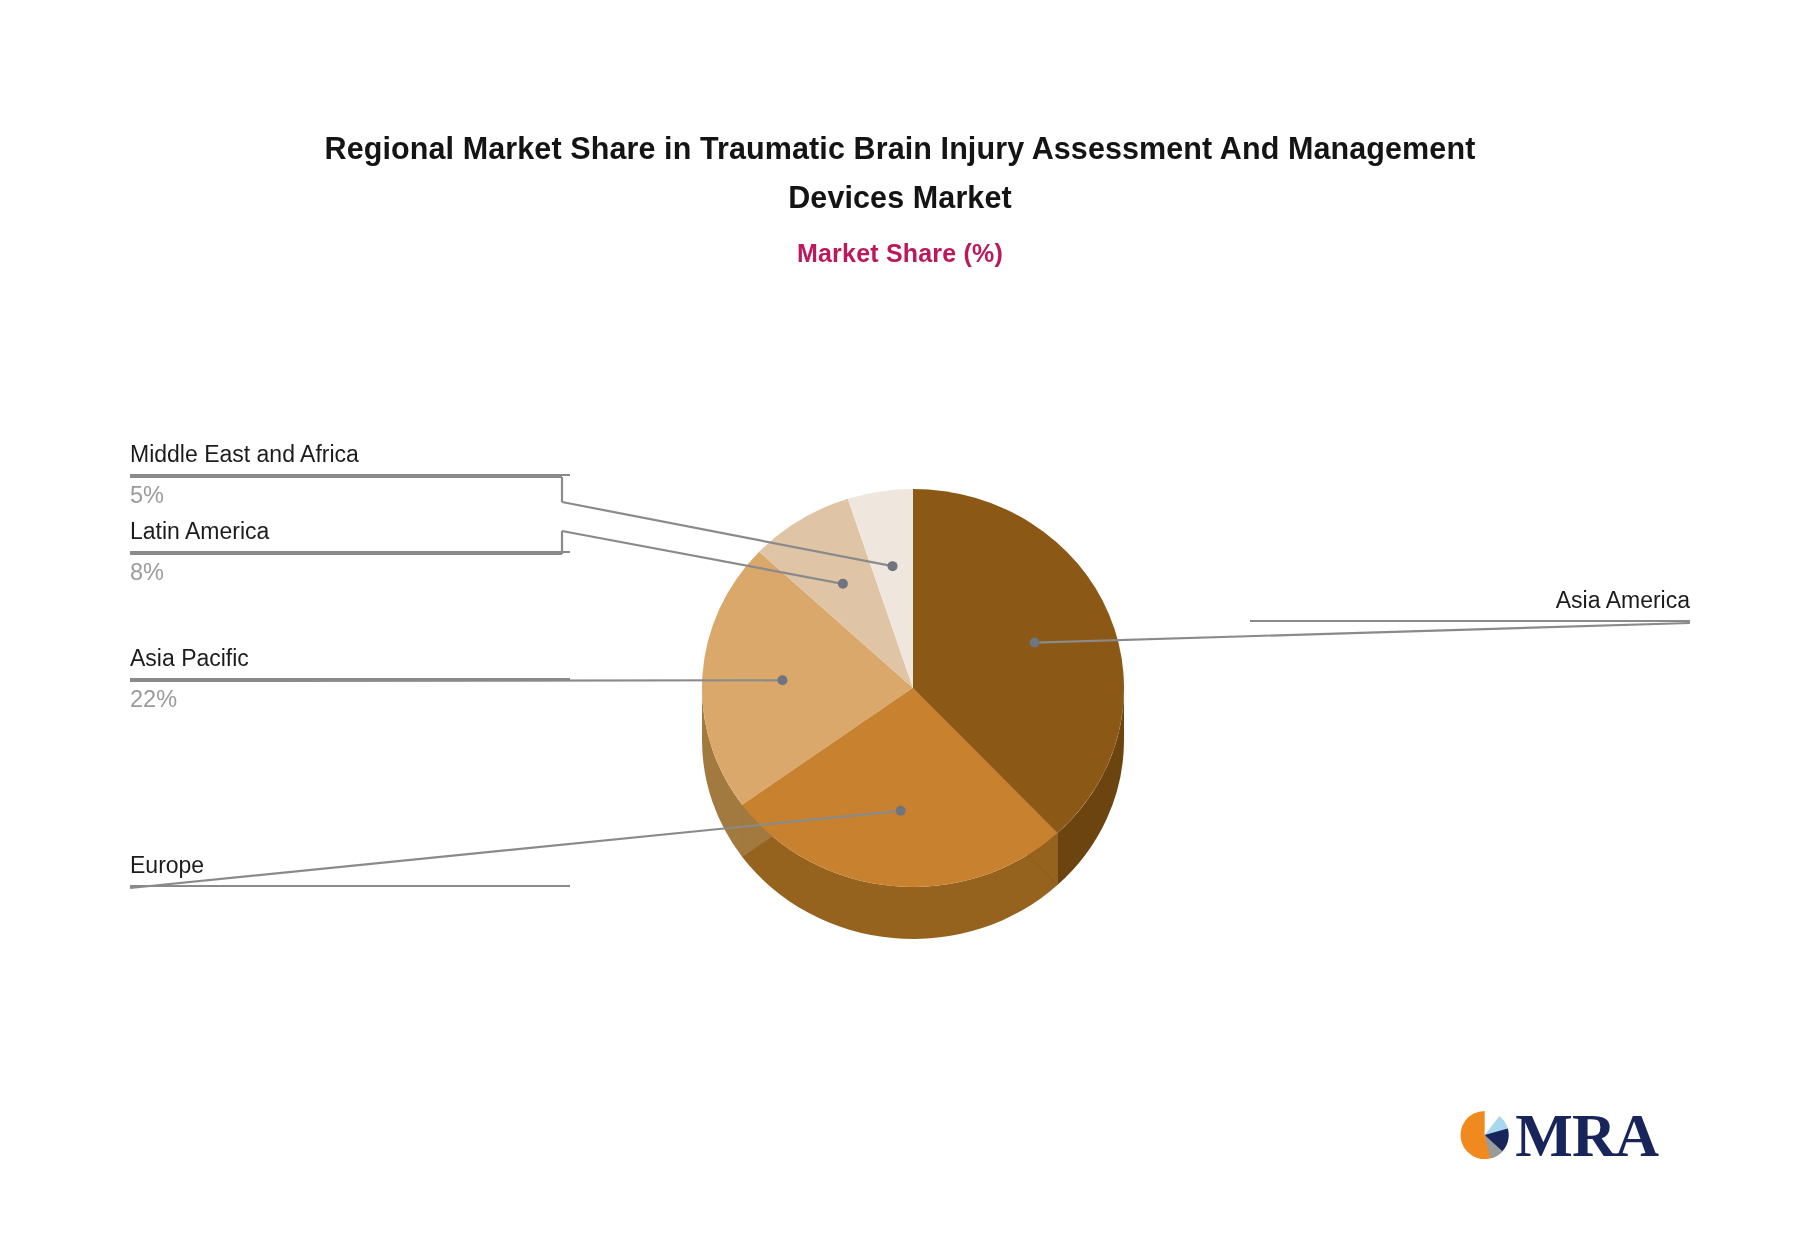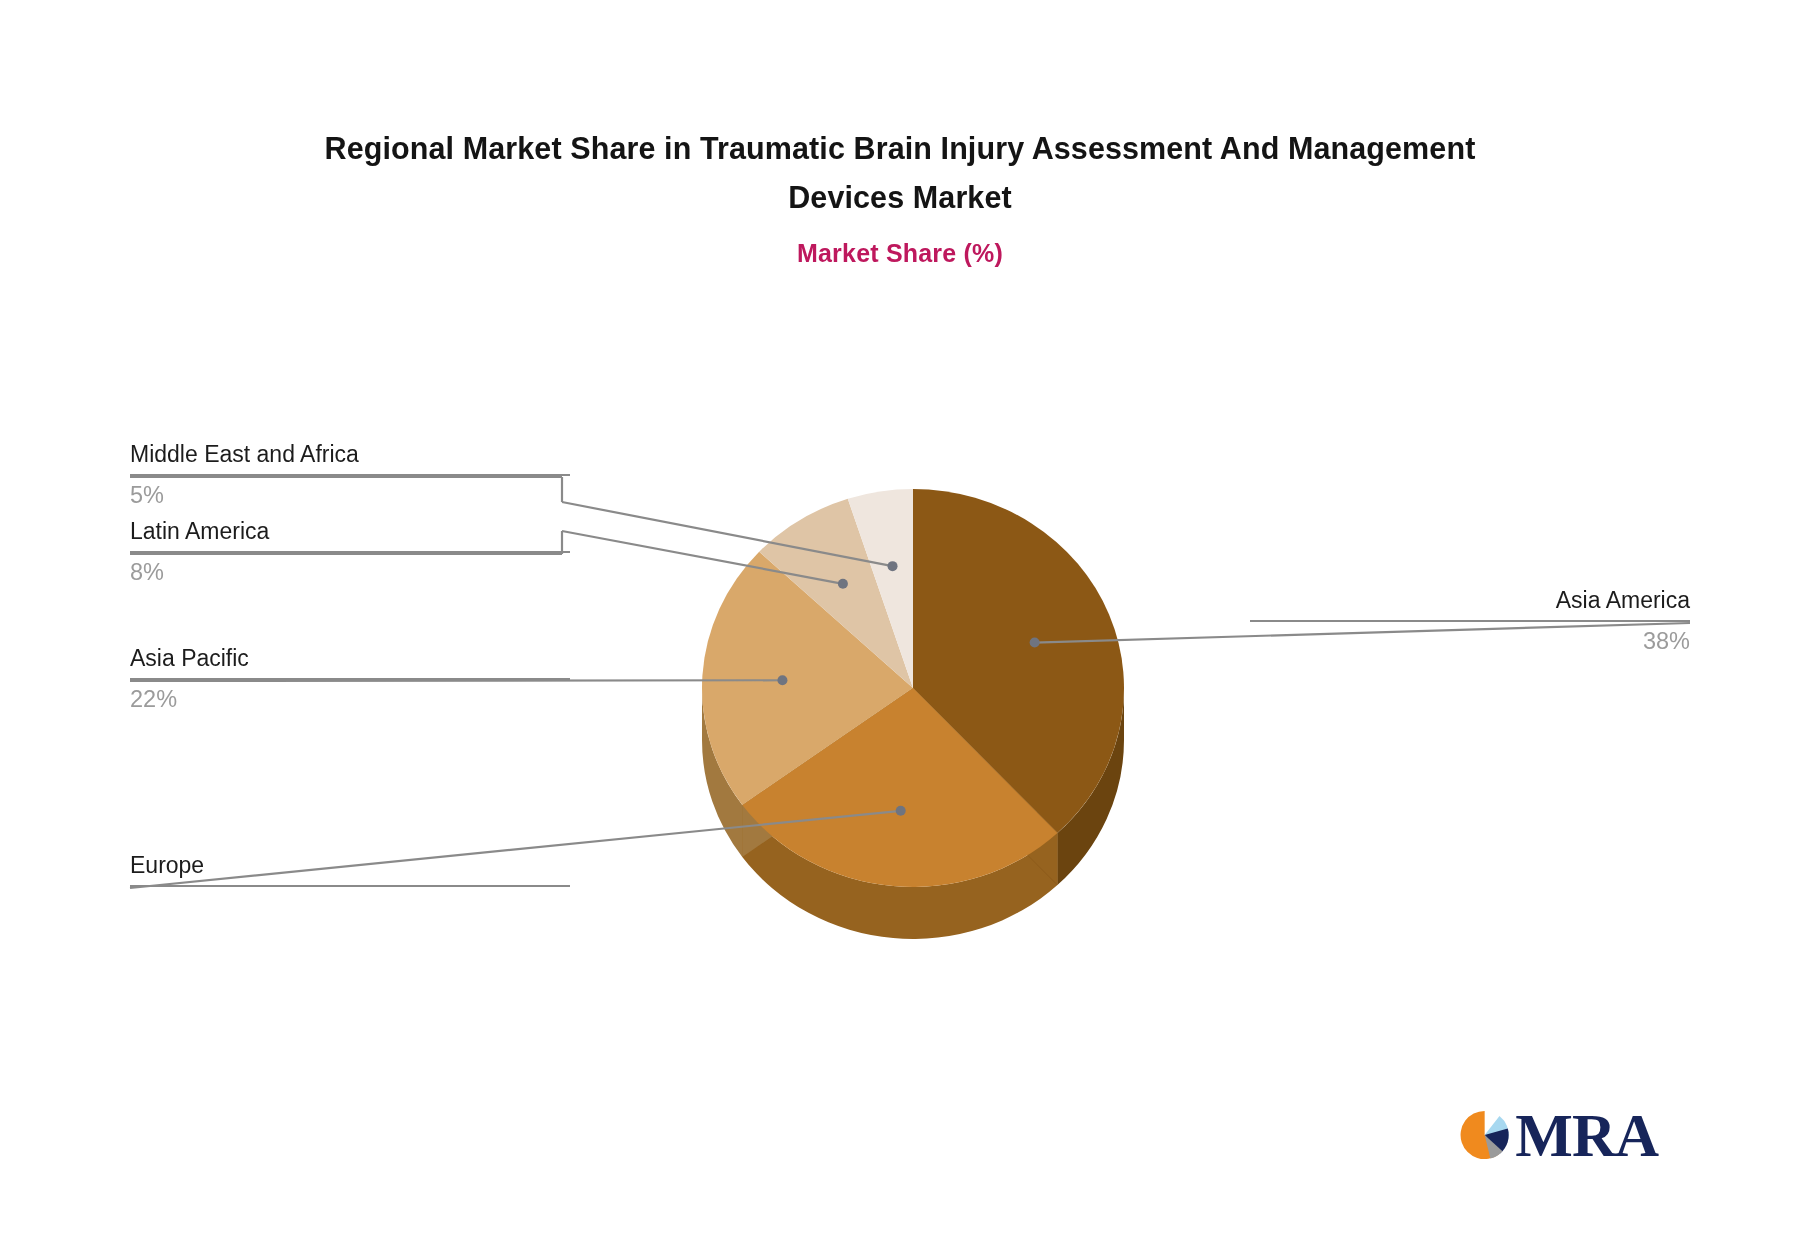--- a/index.html
+++ b/index.html
@@ -168,21 +168,20 @@
   </div>
 
   <div class="callout align-left" style="left:130px; top:851px;">
     <div class="cl-name">Europe</div>
     <div class="cl-rule"></div>
   </div>
 
   <div class="callout align-right" style="left:1250px; top:586px;">
     <div class="cl-name">Asia America</div>
     <div class="cl-rule"></div>
-    <div class="cl-value">38%</div>
   </div>
 
   <div id="brand-logo">
     <svg width="62" height="62" viewBox="0 0 62 62">
 
       <path d="M31 31 L31 3 A28 28 0 1 0 47.5 53.6 Z" fill="#F08A1E"></path>
 
       <path d="M31 31 L31 3 A28 28 0 0 1 55.3 17.2 Z" fill="#A7D8F0" transform="rotate(38 31 31)"></path>
 
       <path d="M31 31 L55.3 17.2 A28 28 0 0 1 53.6 47.5 Z" fill="#17255A" transform="rotate(14 31 31)"></path>

